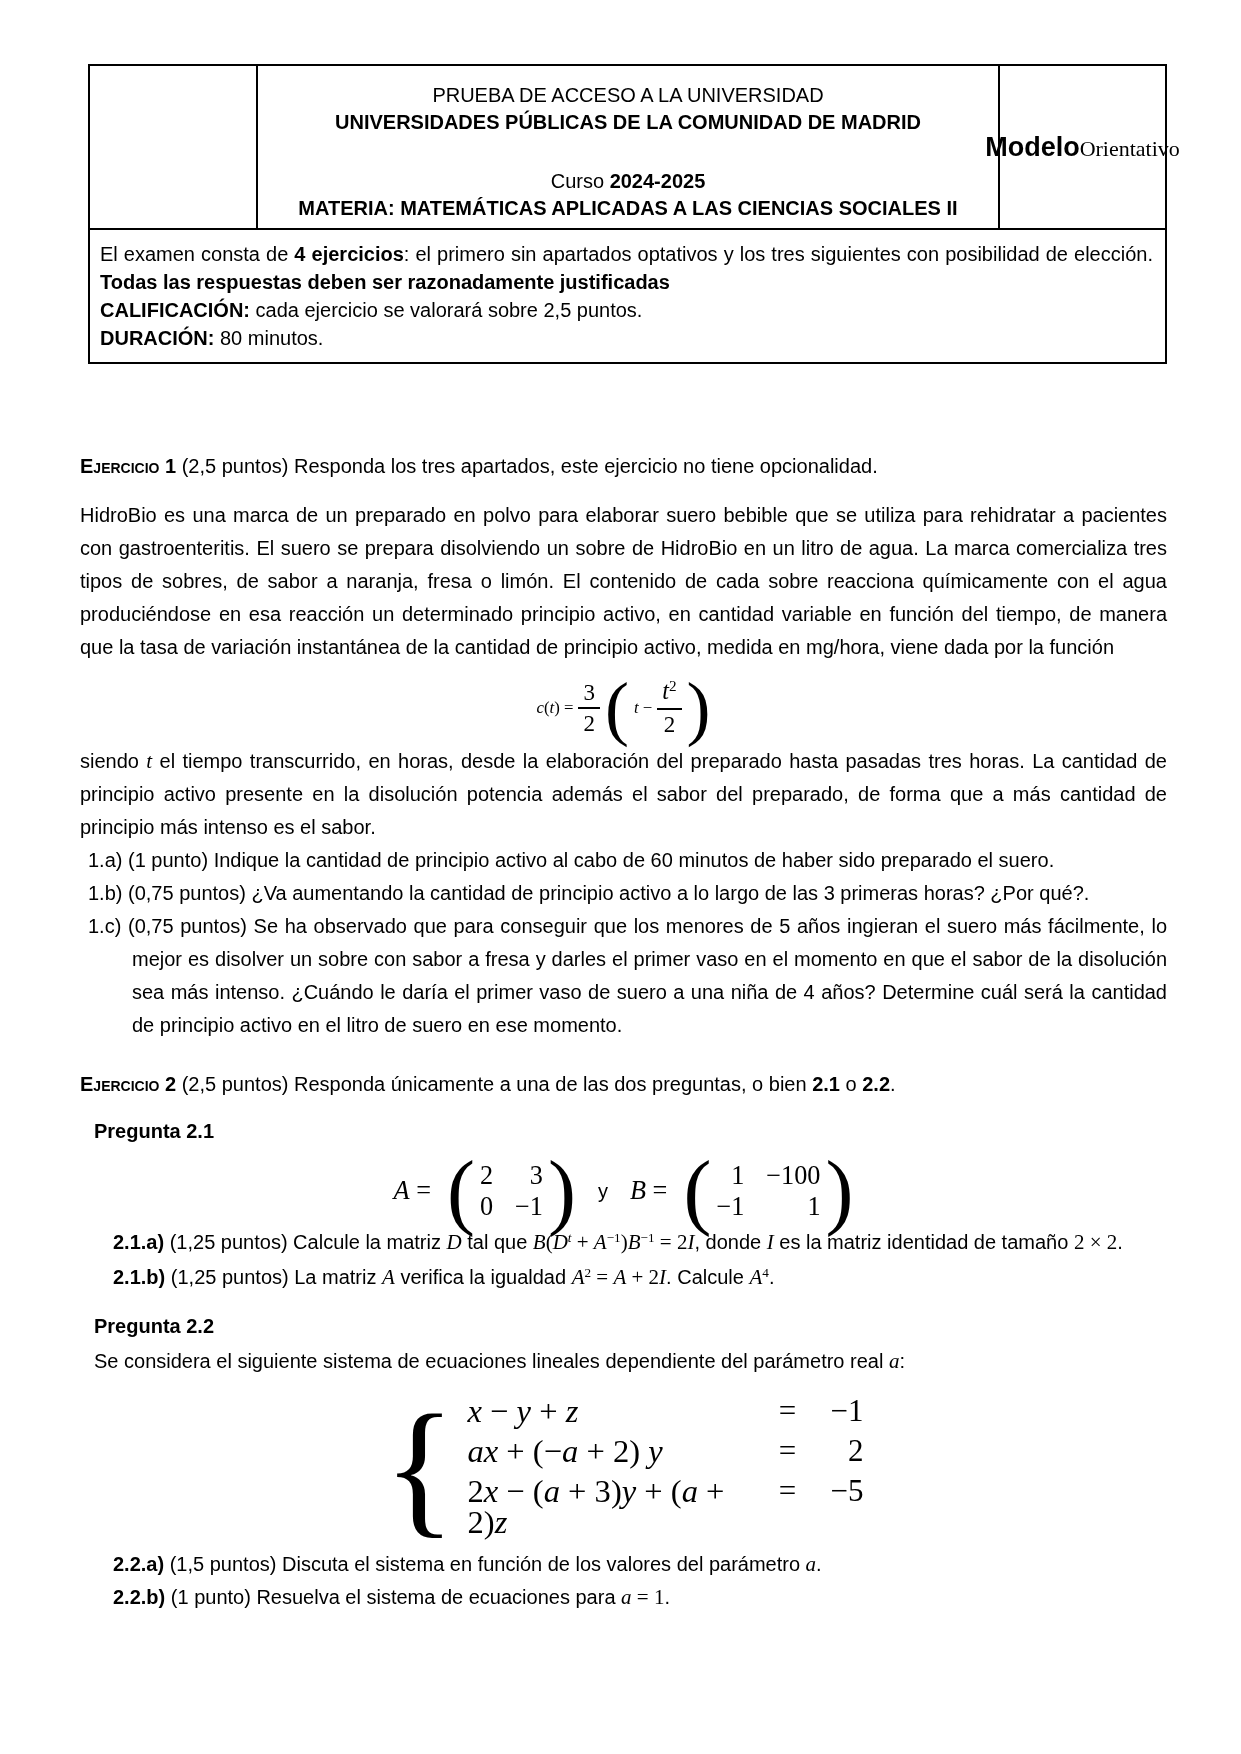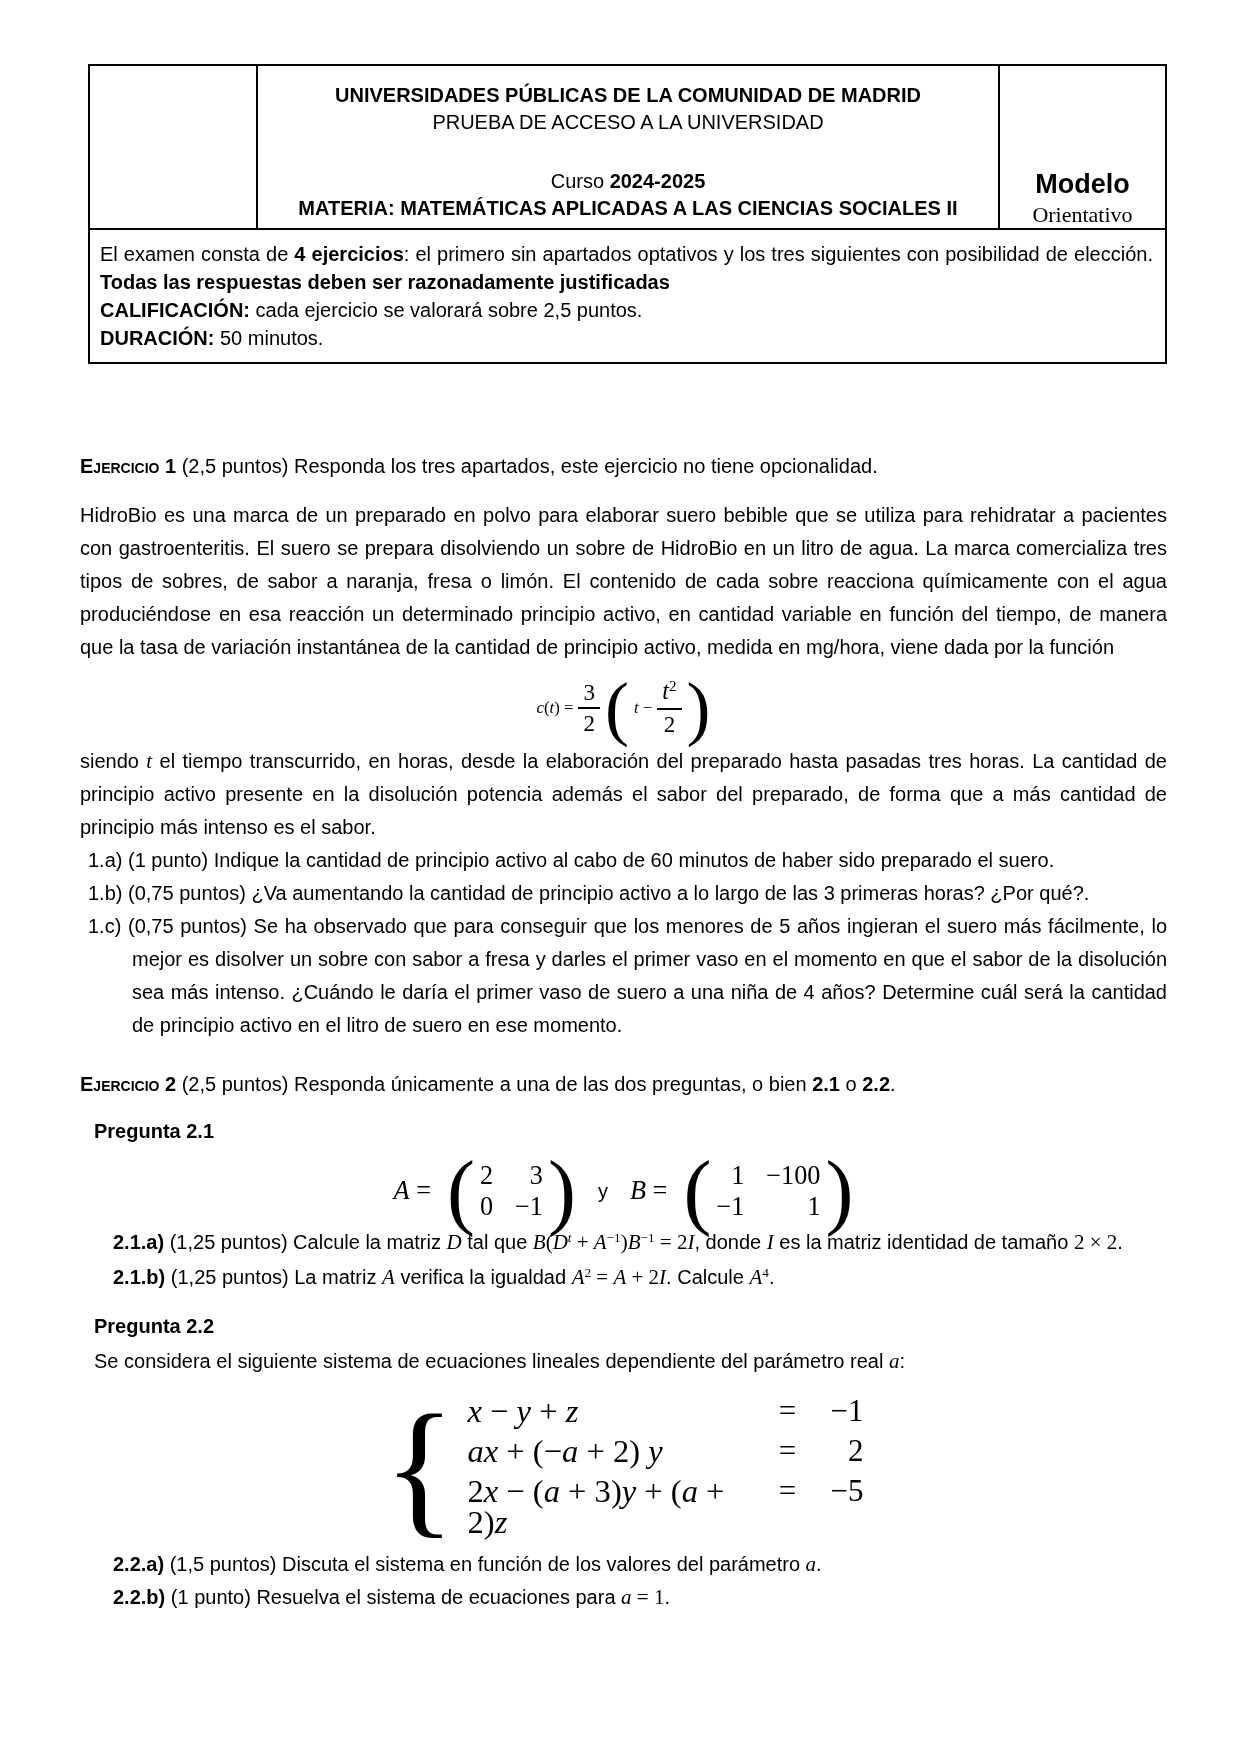--- a/index.html
+++ b/index.html
@@ -12,21 +12,21 @@
   .content { padding:64px 74px 0 80px; }
 
   
   .headbox { margin-left:8px; border:2px solid #000; }
   .head-row { display:grid; grid-template-columns:168px 1fr 165px; border-bottom:2px solid #000; min-height:164px; }
   .cell-blank { border-right:2px solid #000; }
   .cell-center { border-right:2px solid #000; text-align:center; padding-top:16px; line-height:27px; }
   .hline { min-height:27px; }
   .hline-gap { min-height:32px; }
   .b { font-weight:bold; }
-  .cell-model { display:flex; flex-direction:column; justify-content:flex-end; align-items:center;border-radius:13px; }
+  .cell-model { display:flex; flex-direction:row; justify-content:center; align-items:center;border-radius:13px; }
   .model-title { font-weight:bold; font-size:27px; line-height:30px; }
   .model-sub { font-family:"Liberation Serif", serif; font-size:22px; line-height:26px; margin-top:3px; }
 
   
   .instructions { padding:10px 12px 10px 10px; }
   .inst-title { text-align:center; font-weight:bold; text-decoration:underline; line-height:27px; margin:6px 0 12px; }
   .inst-p { line-height:28px; text-align:justify; }
 
   
   .just { text-align:justify; }
@@ -80,36 +80,36 @@
 </head>
 <body>
 
 <div class="page">
   <div class="content">
 
     <div class="headbox">
       <div class="head-row">
         <div class="cell-blank"></div>
         <div class="cell-center">
+          <div class="hline">PRUEBA DE ACCESO A LA UNIVERSIDAD</div>
           <div class="hline b">UNIVERSIDADES PÚBLICAS DE LA COMUNIDAD DE MADRID</div>
-          <div class="hline">PRUEBA DE ACCESO A LA UNIVERSIDAD</div>
           <div class="hline hline-gap"></div>
           <div class="hline"><span>Curso </span><span class="b">2024-2025</span></div>
           <div class="hline b">MATERIA: MATEMÁTICAS APLICADAS A LAS CIENCIAS SOCIALES II</div>
         </div>
         <div class="cell-model">
           <div class="model-title">Modelo</div>
           <div class="model-sub">Orientativo</div>
         </div>
       </div>
 
       <div class="instructions">
         <div class="inst-p"><span>El examen consta de </span><span class="b">4 ejercicios</span><span>: el primero sin apartados optativos y los tres siguientes con posibilidad de elección. </span><span class="b">Todas las respuestas deben ser razonadamente justificadas</span></div>
         <div class="inst-p"><span class="b">CALIFICACIÓN:</span><span> cada ejercicio se valorará sobre 2,5 puntos.</span></div>
-        <div class="inst-p"><span class="b">DURACIÓN:</span><span> 50 minutos.</span></div>
+        <div class="inst-p"><span class="b">DURACIÓN:</span><span> 80 minutos.</span></div>
       </div>
     </div>
 
     <div class="heading"><span class="b sc">Ejercicio 1</span><span> (2,5 puntos) Responda los tres apartados, este ejercicio no tiene opcionalidad.</span></div>
 
     <div class="para just intro">HidroBio es una marca de un preparado en polvo para elaborar suero bebible que se utiliza para rehidratar a pacientes con gastroenteritis. El suero se prepara disolviendo un sobre de HidroBio en un litro de agua. La marca comercializa tres tipos de sobres, de sabor a naranja, fresa o limón. El contenido de cada sobre reacciona químicamente con el agua produciéndose en esa reacción un determinado principio activo, en cantidad variable en función del tiempo, de manera que la tasa de variación instantánea de la cantidad de principio activo, medida en mg/hora, viene dada por la función</div>
 
     <div class="display-math">
       <span class="dm">
         <span class="dm-lhs"><span class="mi">c</span><span class="mu">(</span><span class="mi">t</span><span class="mu">) = </span></span>

